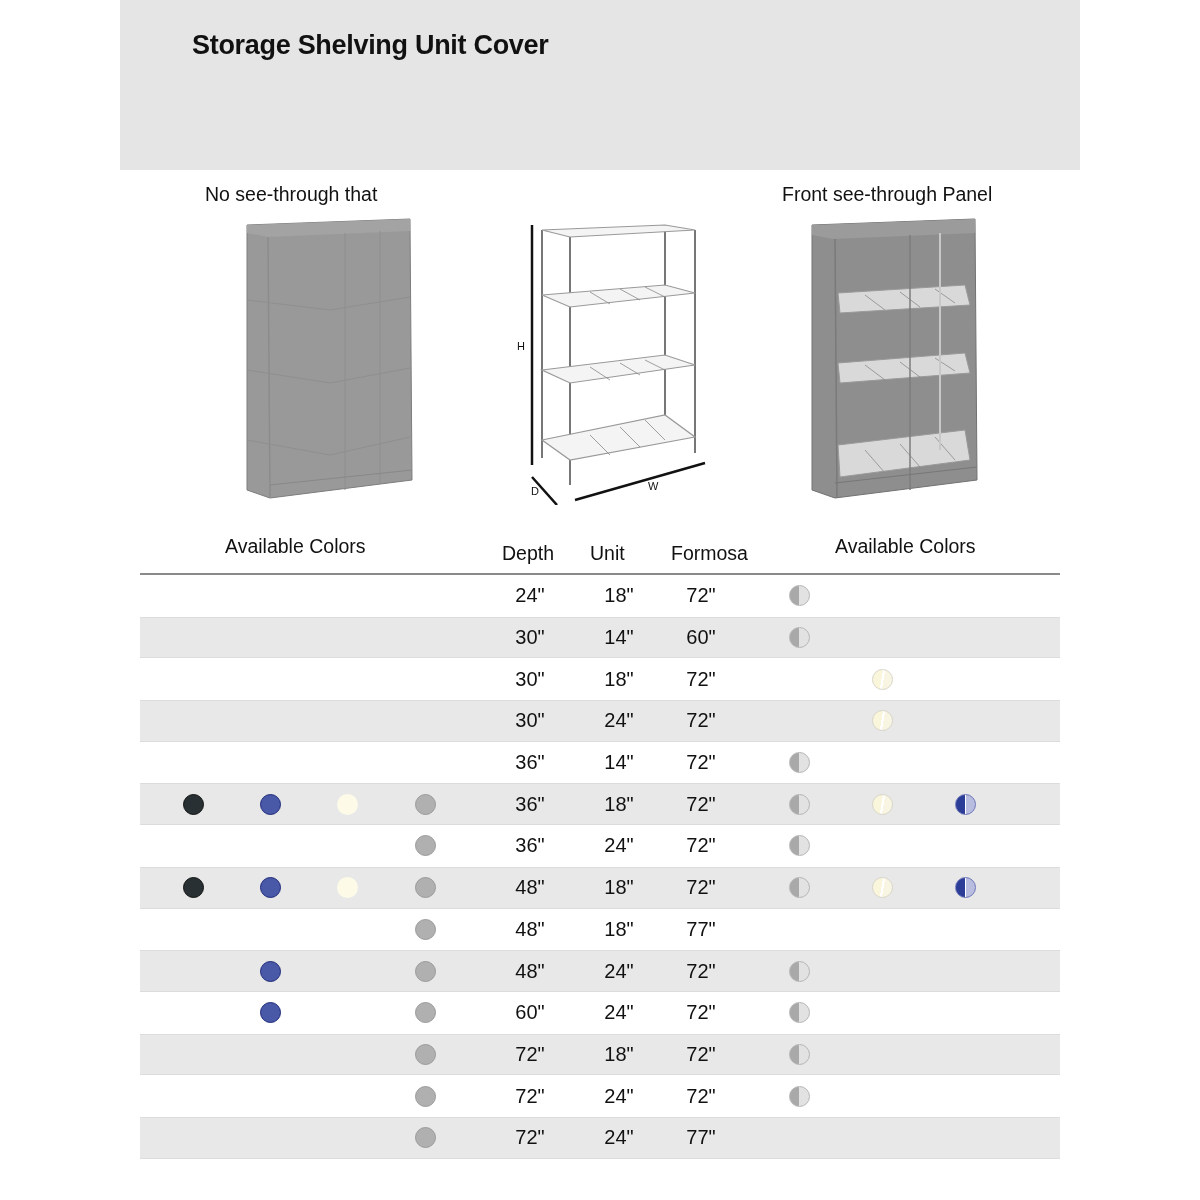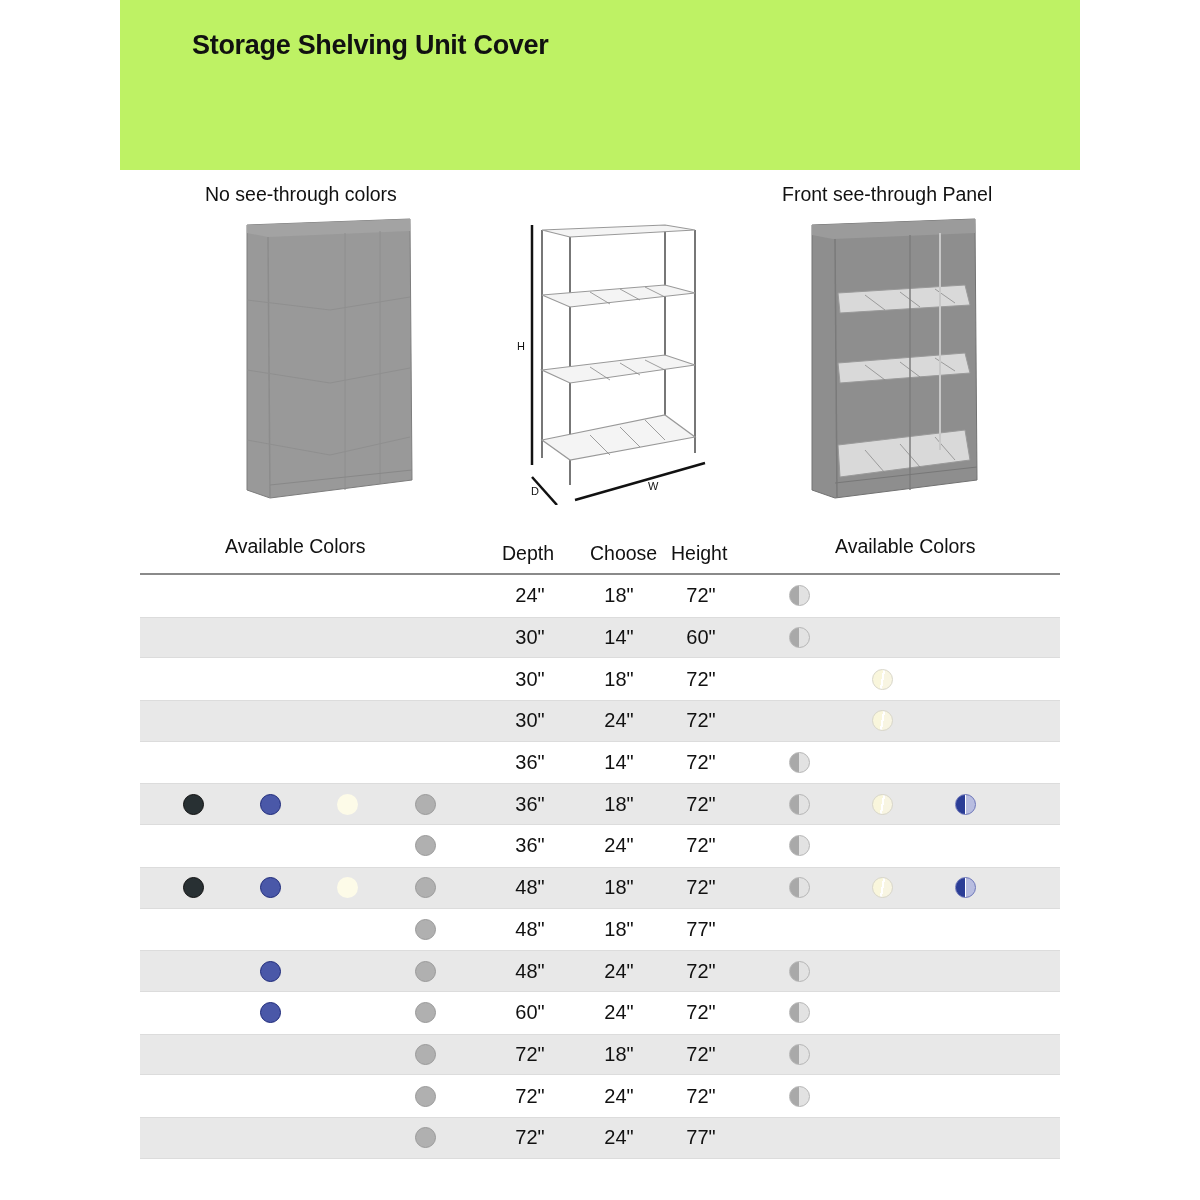--- a/index.html
+++ b/index.html
@@ -1,18 +1,18 @@
 <!DOCTYPE html>
 <html><head>
 <meta charset="utf-8">
 <style>
   html, body { margin:0; padding:0; background:#ffffff; }
   body { width:1200px; height:1200px; position:relative; overflow:hidden;
          font-family:"Liberation Sans", "DejaVu Sans", sans-serif; color:#111; }
-  .header { position:absolute; left:120px; top:0; width:960px; height:170px; background:#bef264; }
+  .header { position:absolute; left:120px; top:0; width:960px; height:170px; background:#e5e5e5; }
   .title { position:absolute; left:72px; top:30px; font-size:27px; font-weight:bold; letter-spacing:-0.3px; color:#111; }
   .desc { position:absolute; left:72px; top:68px; width:820px; font-size:18px; line-height:26.5px; color:#151515; }
   .panel-label { position:absolute; top:183px; font-size:19.5px; color:#111; }
   .img-box { position:absolute; }
   .colhead { position:absolute; font-size:19.5px; color:#111; }
   .rule { position:absolute; left:140px; top:573px; width:920px; height:2px; background:#8a8a8a; }
   .table { position:absolute; left:140px; top:575px; width:920px; }
   .row { position:relative; height:41.7px; }
   .row.alt { background:#e8e8e8; border-top:1px solid #dcdcdc; border-bottom:1px solid #dcdcdc; box-sizing:border-box; }
   .cell { position:absolute; top:0; height:100%; display:flex; align-items:center; justify-content:center; font-size:20px; color:#111; }
@@ -25,21 +25,21 @@
   .dot.half-cream { background:linear-gradient(100deg,#f9f6dc 0 45%, #ffffff 45% 55%, #f8f5e2 55% 100%); border:1px solid #d8d6c8; }
   .dot.half-blue { background:linear-gradient(90deg,#2b3d96 0 48%, #ffffff 48% 54%, #b8bde0 54% 100%); border:1px solid #6b74b8; }
 </style>
 </head>
 <body>
 
 <div class="header">
   <div class="title">Storage Shelving Unit Cover</div>
 </div>
 
-<div class="panel-label" style="left:205px;">No see-through colors</div>
+<div class="panel-label" style="left:205px;">No see-through that</div>
 <div class="panel-label" style="left:782px;">Front see-through Panel</div>
 
 <svg class="img-box" style="left:240px;top:215px;" width="175" height="290" viewBox="0 0 175 290">
   <polygon points="7,10 170,4 172,265 30,283 7,275" fill="#999999" stroke="#7d7d7d" stroke-width="1"></polygon>
   <polygon points="7,10 170,4 170,16 28,22 7,18" fill="#a3a3a3"></polygon>
   <line x1="28" y1="22" x2="30" y2="283" stroke="#8c8c8c" stroke-width="1.5"></line>
   <line x1="105" y1="18" x2="105" y2="275" stroke="#8e8e8e" stroke-width="1"></line>
   <line x1="140" y1="16" x2="140" y2="268" stroke="#8e8e8e" stroke-width="1"></line>
   <polyline points="7,85 90,95 170,82" fill="none" stroke="#8f8f8f"></polyline>
   <polyline points="7,155 90,168 170,153" fill="none" stroke="#8f8f8f"></polyline>
@@ -99,22 +99,22 @@
       <line x1="130" y1="222" x2="150" y2="245"></line>
   </g>
   <line x1="30" y1="24" x2="32" y2="283" stroke="#7a7a7a" stroke-width="1.5"></line>
   <line x1="105" y1="20" x2="105" y2="275" stroke="#7c7c7c" stroke-width="1.5"></line>
   <line x1="135" y1="18" x2="135" y2="235" stroke="#c8c8c8" stroke-width="2"></line>
   <line x1="30" y1="268" x2="172" y2="252" stroke="#777" stroke-width="1"></line>
 </svg>
 
 <div class="colhead" style="left:225px;top:535px;">Available Colors</div>
 <div class="colhead" style="left:502px;top:542px;">Depth</div>
-<div class="colhead" style="left:590px;top:542px;">Choose</div>
-<div class="colhead" style="left:671px;top:542px;">Height</div>
+<div class="colhead" style="left:590px;top:542px;">Unit</div>
+<div class="colhead" style="left:671px;top:542px;">Formosa</div>
 <div class="colhead" style="left:835px;top:535px;">Available Colors</div>
 
 <div class="rule"></div>
 
 <div class="table" id="size-table">
     <div class="row">
       <span class="cell" style="left: 360px; width: 60px;">24"</span>
       <span class="cell" style="left: 449px; width: 60px;">18"</span>
       <span class="cell" style="left: 531px; width: 60px;">72"</span>
       <span class="dot half-gray" style="left: 659px;"></span>

